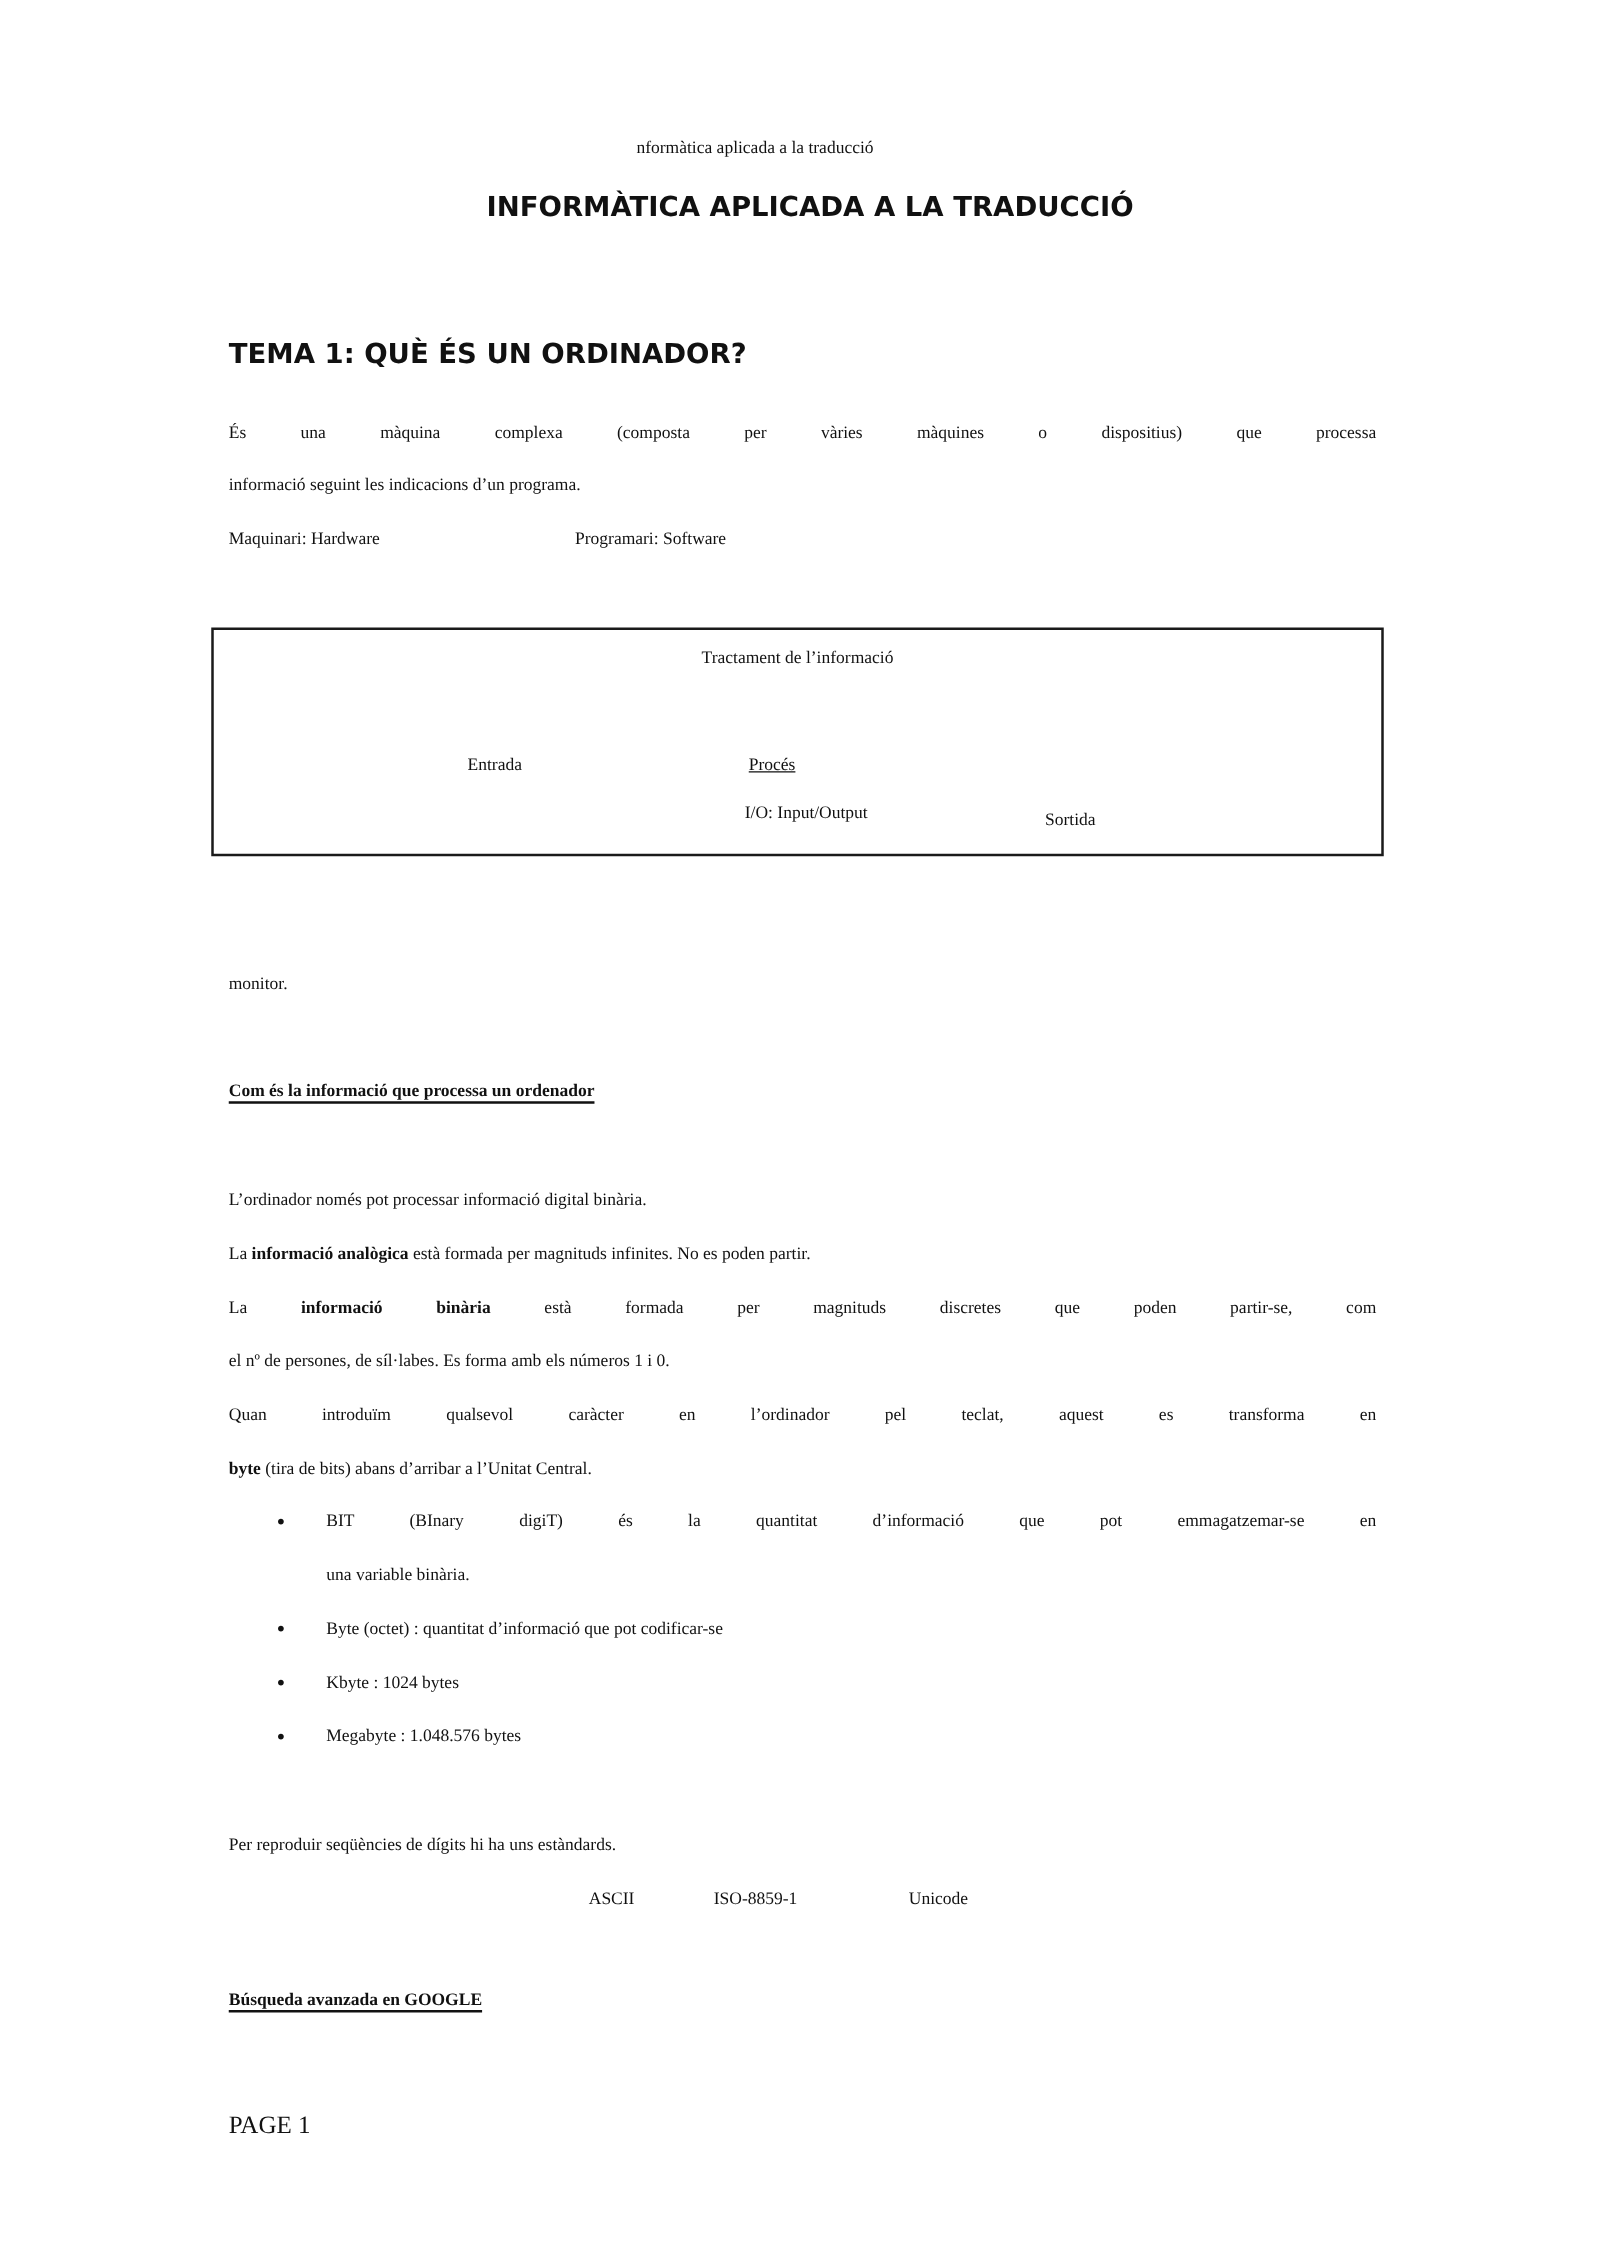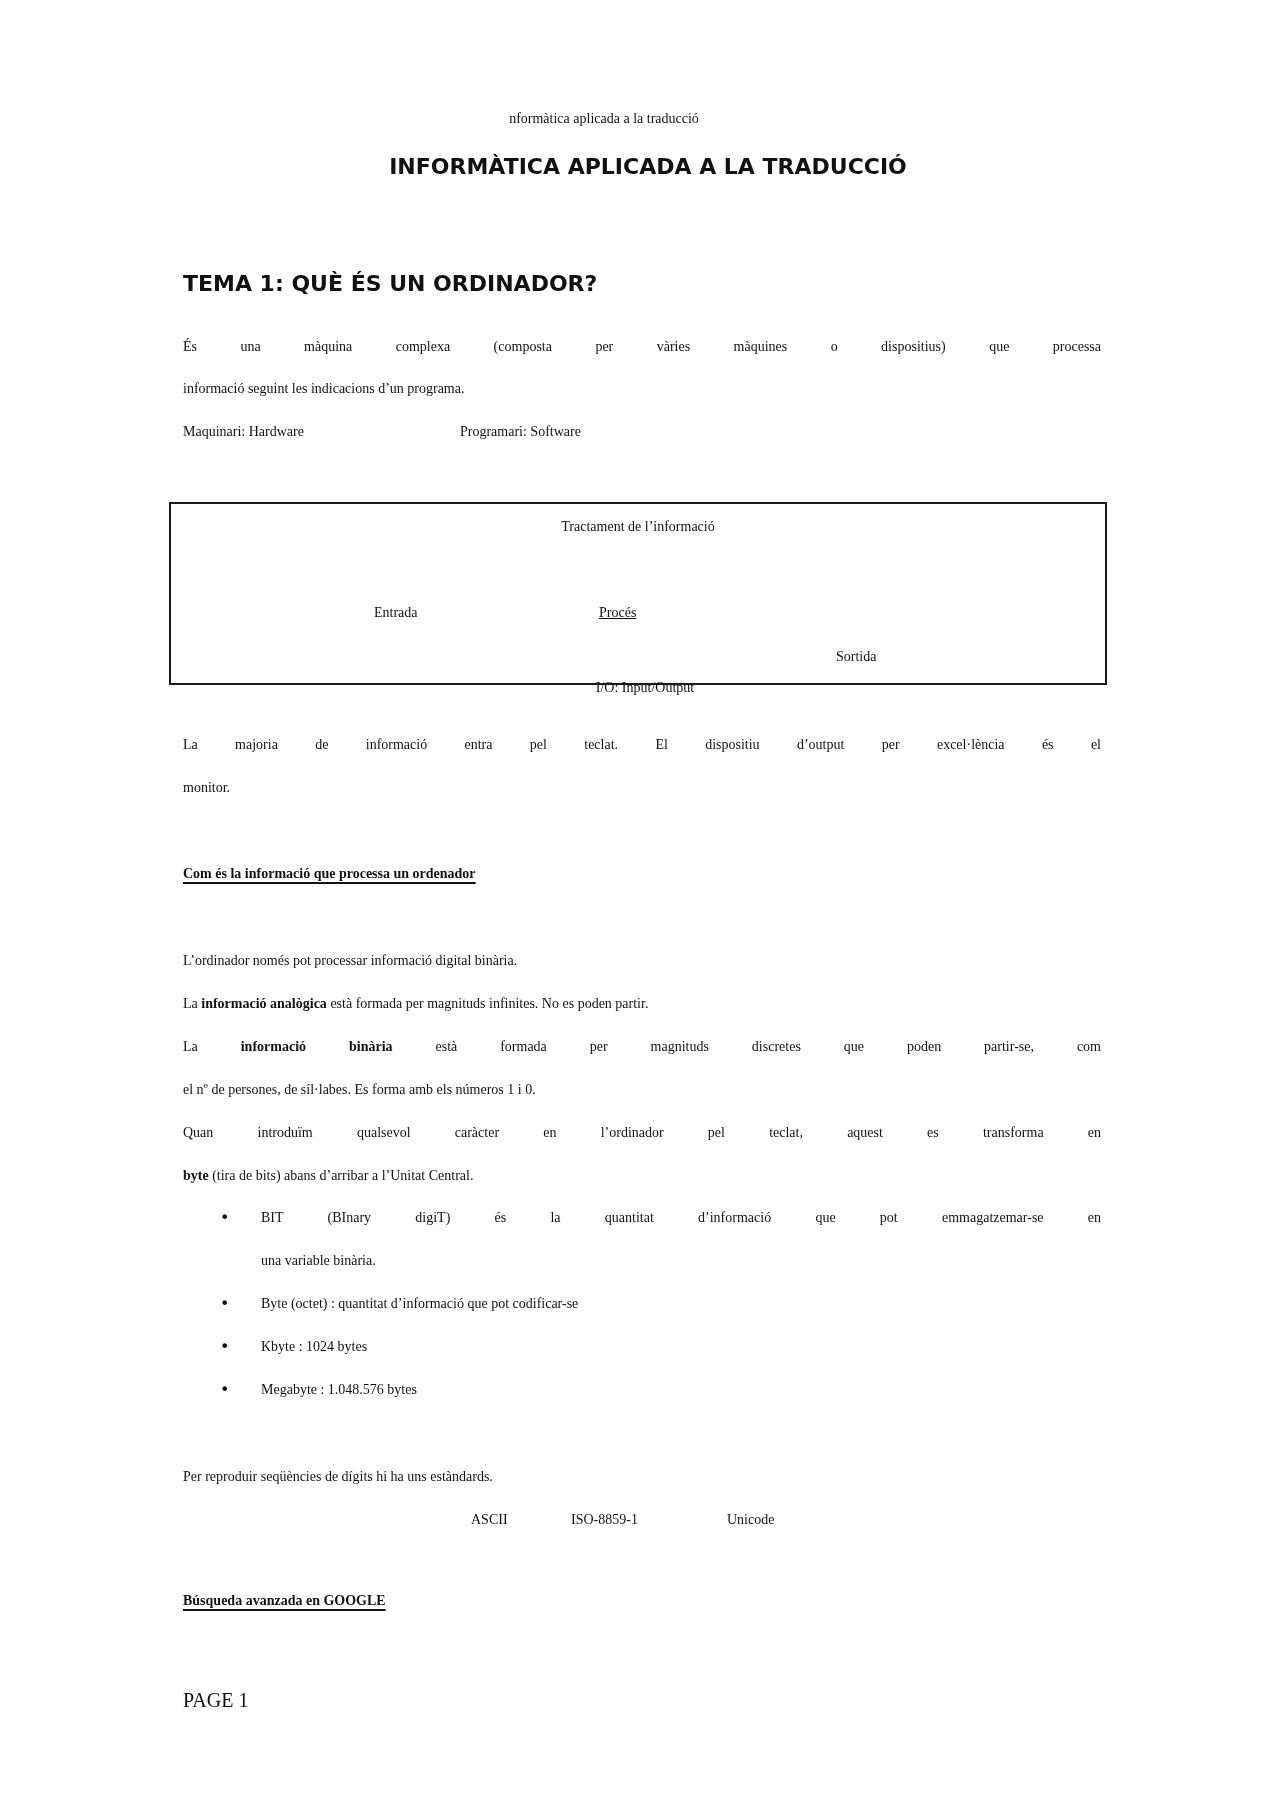--- a/index.html
+++ b/index.html
@@ -29,23 +29,22 @@
   <div class="abs serif justify" style="left:183px; top:335px;">És una màquina complexa (composta per vàries màquines o dispositius) que processa</div>
   <div class="abs serif" style="left:183px; top:377px;">informació seguint les indicacions d’un programa.</div>
   <div class="abs serif" style="left:183px; top:420px;">Maquinari: Hardware</div>
   <div class="abs serif" style="left:460px; top:420px;">Programari: Software</div>
 
   <div class="box"></div>
   <div class="abs serif center" style="left:169px; width:938px; top:515px;">Tractament de l’informació</div>
   <div class="abs serif" style="left:374px; top:601px;">Entrada</div>
   <div class="abs serif" style="left:599px; top:601px;text-decoration:underline;">Procés</div>
   <div class="abs serif" style="left:836px; top:601px;margin-top:44px;">Sortida</div>
-  <div class="abs serif center" style="left:169px; width:952px; top:676px;">I/O: Input/Output</div>
+  <div class="abs serif center" style="left:169px; width:952px; top:639px;">I/O: Input/Output</div>
 
-  <div class="abs serif justify" style="left:183px; top:733px;">La majoria de informació entra pel teclat. El dispositiu d’output per excel·lència és el</div>
   <div class="abs serif" style="left:183px; top:776px;">monitor.</div>
 
   <div class="abs serif uline" style="left:183px; top:862px;">Com és la informació que processa un ordenador</div>
 
   <div class="abs serif" style="left:183px; top:949px;">L’ordinador només pot processar informació digital binària.</div>
 
   <div class="abs serif" style="left:183px; top:992px;"><span>La </span><span class="bold">informació analògica</span><span> està formada per magnituds infinites. No es poden partir.</span></div>
 
   <div class="abs serif justify" style="left:183px; top:1035px;"><span>La </span><span class="bold">informació binària</span><span> està formada per magnituds discretes que poden partir-se, com</span></div>
   <div class="abs serif" style="left:183px; top:1078px;">el nº de persones, de síl·labes. Es forma amb els números 1 i 0.</div>

